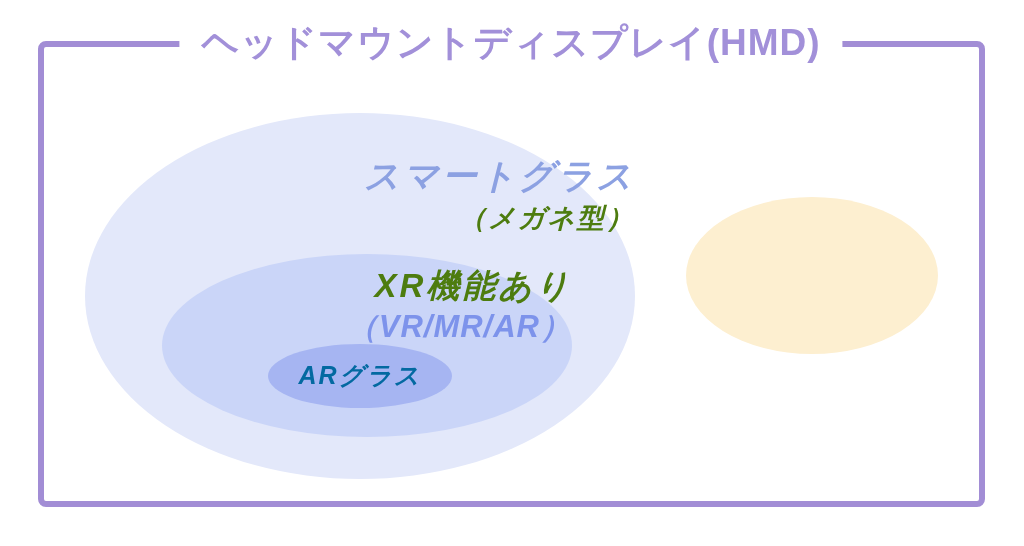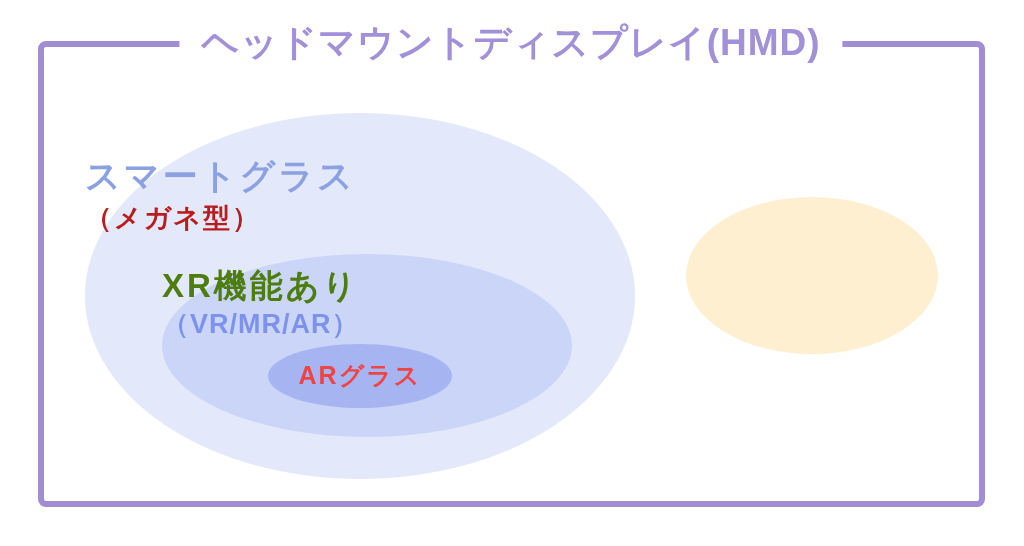--- a/index.html
+++ b/index.html
@@ -42,29 +42,30 @@
   .ellipse {
     position: absolute;
     border-radius: 50%;
   }
   .e-smart  { left: 85px;  top: 113px; width: 550px; height: 366px; background: #e3e8fa; }
   .e-xr     { left: 162px; top: 254px; width: 410px; height: 183px; background: #cad5f8; }
   .e-ar     { left: 268px; top: 344px; width: 184px; height: 64px;  background: #a6b5f2; }
   .e-goggle { left: 686px; top: 197px; width: 252px; height: 157px; background: #fdefd0; }
   .lbl {
     position: absolute;
-    text-align: left;
+    text-align: right;
     font-weight: bold;
     white-space: nowrap;
     line-height: 1.1;
+    font-style: italic;
   }
   .lbl-smart     { left: 85px;  width: 550px; top: 157px; font-size: 35px; letter-spacing: 3px; color: #8ca1e2; }
   .lbl-smart-sub { left: 85px;  width: 550px; top: 204px; font-size: 27px; letter-spacing: 2px; color: #8ca1e2; }
   .lbl-xr        { left: 162px; width: 410px; top: 268px; font-size: 33px; letter-spacing: 3px; color: #7d93eb; }
-  .lbl-xr-sub    { left: 162px; width: 410px; top: 310px; font-size: 27px; letter-spacing: 1px; color: #7d93eb; }
+  .lbl-xr-sub    { left: 162px; width: 410px; top: 310px; font-size: 31px; letter-spacing: 1px; color: #7d93eb; }
   .lbl-ar {
     left: 268px; top: 344px; width: 184px; height: 64px;
     display: flex; align-items: center; justify-content: center;
     font-size: 25px; letter-spacing: 2px; color: #ffffff;
   }
   .lbl-goggle {
     left: 686px; top: 197px; width: 252px; height: 157px;
     display: flex; align-items: center; justify-content: center;
     font-size: 33px; letter-spacing: 2px; color: #fab242;
   }
@@ -81,22 +82,22 @@
   <div class="ellipse e-smart" style="background-color: rgb(227, 232, 250);"></div>
 
   <div class="ellipse e-xr" style="background-color: rgb(202, 213, 248);"></div>
 
   <div class="ellipse e-ar" style="background-color: rgb(166, 181, 242);"></div>
 
   <div class="ellipse e-goggle" style="background-color: rgb(253, 239, 208);"></div>
 
   <div class="lbl lbl-smart" style="color: rgb(140, 161, 226);">スマートグラス</div>
 
-  <div class="lbl lbl-smart-sub" style="color: #b91c1c;">（メガネ型）</div>
+  <div class="lbl lbl-smart-sub" style="color: #4d7c0f;">（メガネ型）</div>
 
   <div class="lbl lbl-xr" style="color: #4d7c0f;">XR機能あり</div>
 
   <div class="lbl lbl-xr-sub" style="color: rgb(125, 147, 235);">（VR/MR/AR）</div>
 
-  <div class="lbl lbl-ar" style="color: #ef4444;">ARグラス</div>
+  <div class="lbl lbl-ar" style="color: #0369a1;">ARグラス</div>
 
 
 </div>
 
 </body></html>

